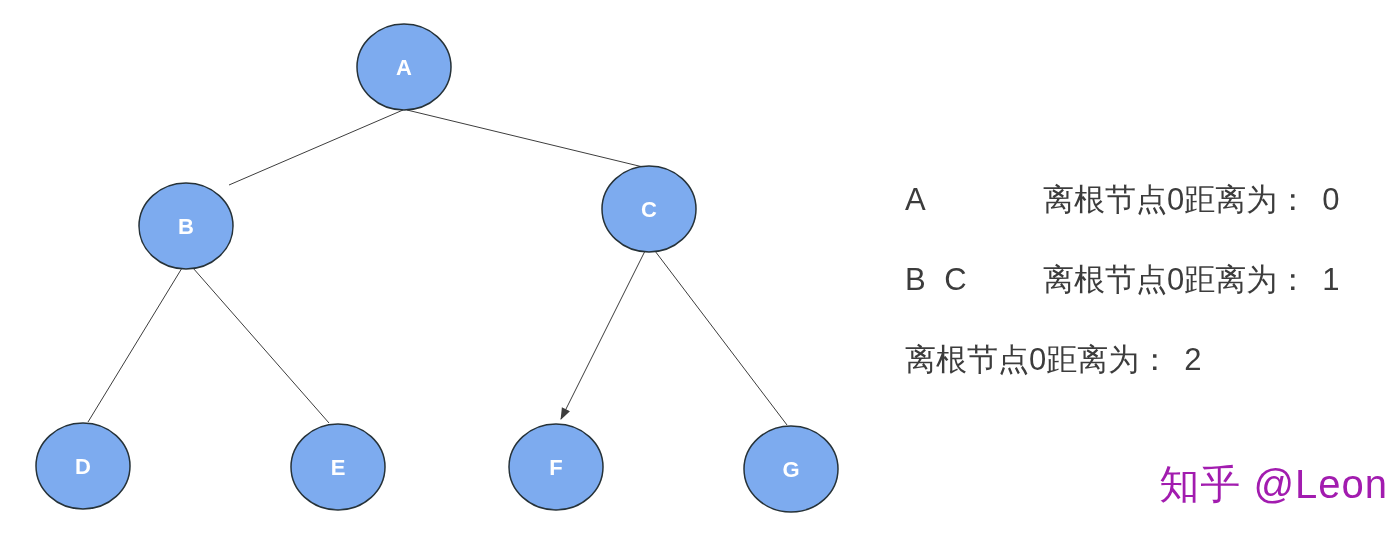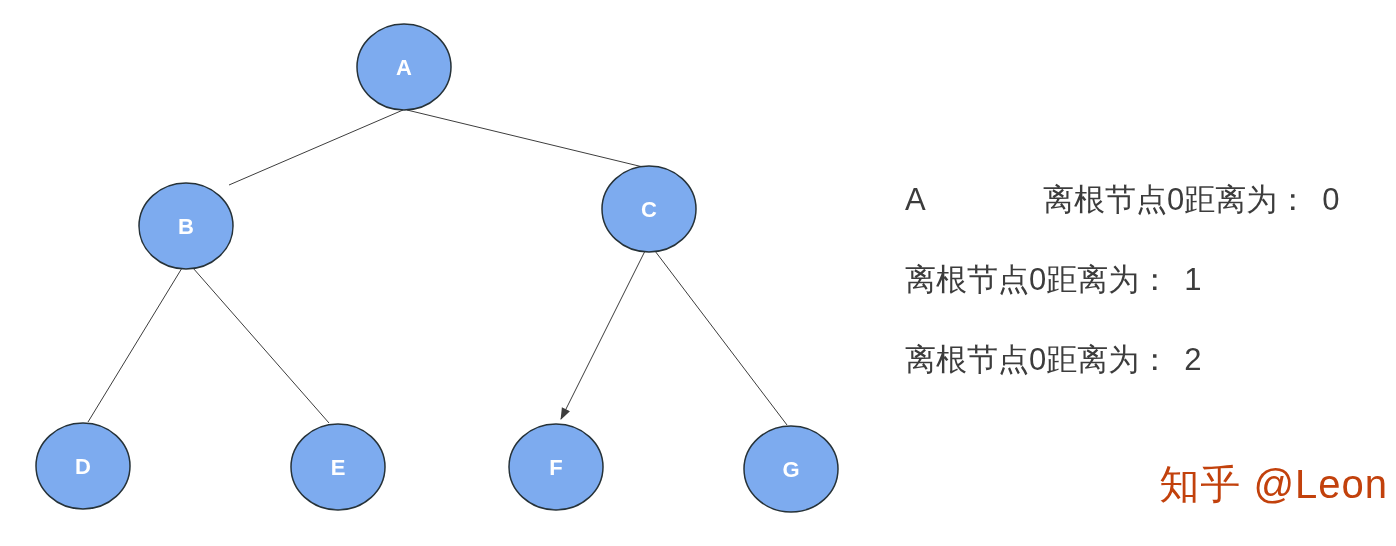--- a/index.html
+++ b/index.html
@@ -48,21 +48,21 @@
     letter-spacing: 5px;
   }
   .note-value {
     margin-left: 14px;
   }
   .watermark {
     position: absolute;
     right: 8px;
     bottom: 34px;
     font-size: 40px;
-    color: #c2410c;
+    color: #a21caf;
     letter-spacing: 1px;
     text-shadow: 1px 1px 0 rgba(255,255,255,0.9);
     white-space: nowrap;
   }
 </style>
 </head>
 <body>
 
 <div class="stage">
 
@@ -112,20 +112,21 @@
       </g>
   </svg>
 
   <div class="notes">
     <div class="note-row">
       <span class="note-nodes">A</span>
       <span class="note-text">离根节点0距离为：</span>
       <span class="note-value">0</span>
     </div>
     <div class="note-row">
+      <span class="note-nodes">B C</span>
       <span class="note-text">离根节点0距离为：</span>
       <span class="note-value">1</span>
     </div>
     <div class="note-row">
       <span class="note-text">离根节点0距离为：</span>
       <span class="note-value">2</span>
     </div>
   </div>
 
   <div class="watermark">知乎 @Leon</div>

